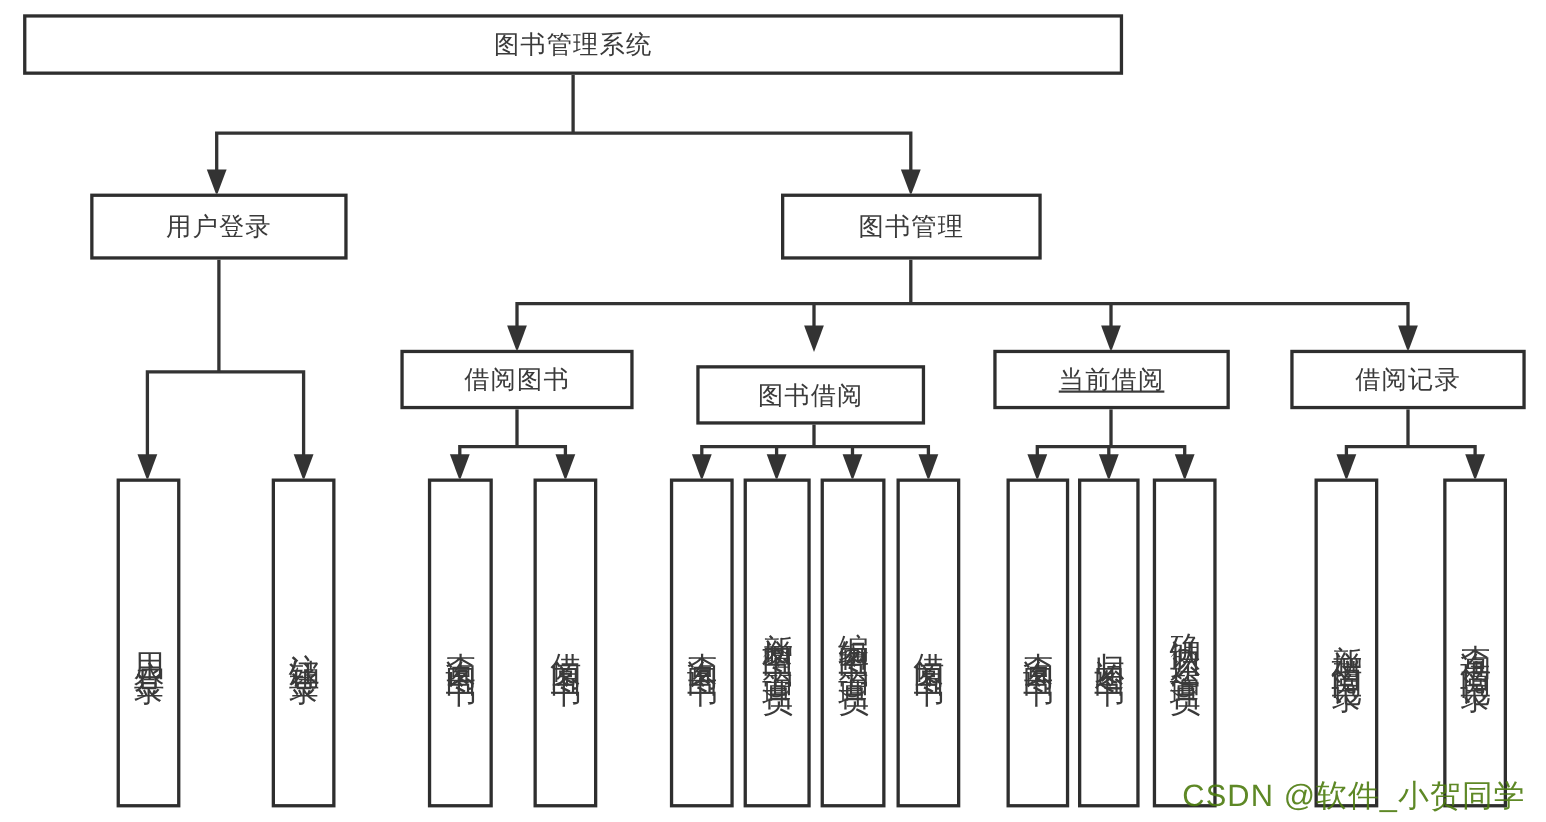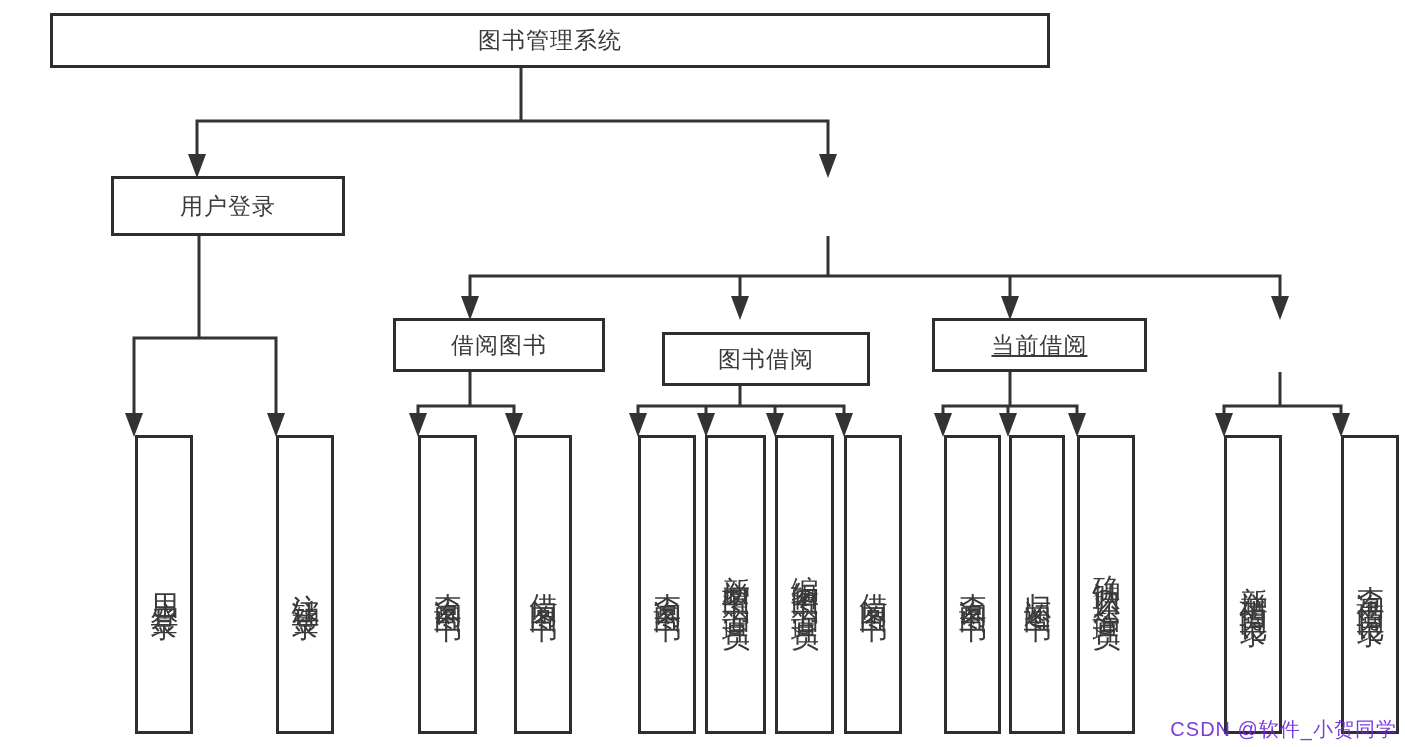--- a/index.html
+++ b/index.html
@@ -11,21 +11,21 @@
     overflow:hidden;
   }
   #wires{position:absolute;left:0;top:0;width:1405px;height:747px;z-index:1;}
   .box{
     position:absolute;
     box-sizing:border-box;
     background:#ffffff;
     border:3px solid #2e2e2e;
     color:#3a3a3a;
     z-index:2;
-    display:flex;align-items:center;justify-content:center;margin-left:29px;
+    display:flex;align-items:center;justify-content:center;
   }
   .hbox{font-size:23px;letter-spacing:1px;}
   .vbox{
     top:435px;height:299px;
     writing-mode:vertical-lr;
     text-orientation:mixed;
     font-size:28px;
     letter-spacing:7px;
     line-height:1;
   }
@@ -47,23 +47,23 @@
   #v6 {left:676px; width:61px;}
   #v7 {left:746px; width:59px;}
   #v8 {left:815px; width:58px;}
   #v9 {left:915px; width:57px;}
   #v10{left:980px; width:56px;}
   #v11{left:1048px;width:58px;}
   #v12{left:1195px;width:58px;}
   #v13{left:1312px;width:58px;}
   #watermark{
     position:absolute;
-    right:8px;bottom:4px;
-    font-size:20px;
-    color:#6d28d9;
+    right:18px;bottom:4px;
+    font-size:28px;
+    color:#4d7c0f;
     z-index:5;
     letter-spacing:1px;
     opacity:.9;
   }
 </style>
 </head>
 <body>
 
 <div id="canvas">
 
@@ -107,29 +107,35 @@
     </g>
   </svg>
 
   <div class="box hbox" id="b-root">
     <span>图书管理系统</span>
   </div>
 
   <div class="box hbox" id="b-login">
     <span>用户登录</span>
   </div>
+  <div class="box hbox" id="b-mgmt">
+    <span>图书管理</span>
+  </div>
 
   <div class="box hbox" id="b-rec">
     <span>借阅图书</span>
   </div>
   <div class="box hbox" id="b-bor">
     <span>图书借阅</span>
   </div>
   <div class="box hbox" id="b-cur">
     <span>当前借阅</span>
+  </div>
+  <div class="box hbox" id="b-rcd">
+    <span>借阅记录</span>
   </div>
 
   <div class="box vbox" id="v1">
     <span>用户登录</span>
   </div>
   <div class="box vbox" id="v2">
     <span>注销登录</span>
   </div>
 
   <div class="box vbox" id="v3">

